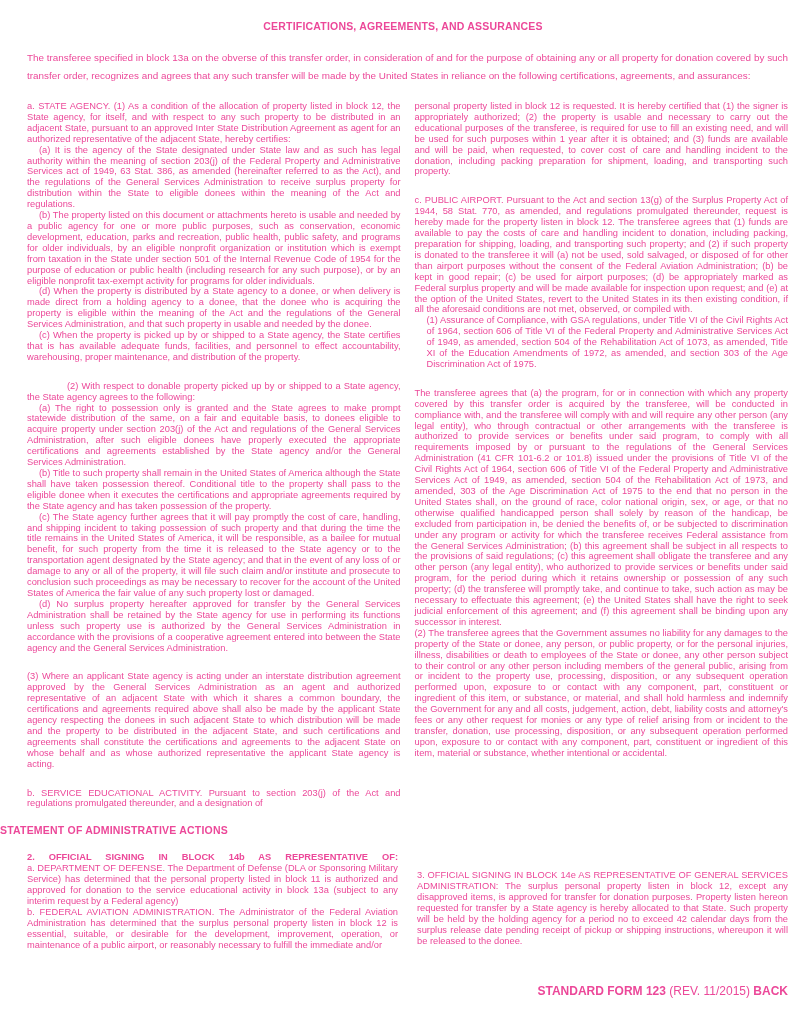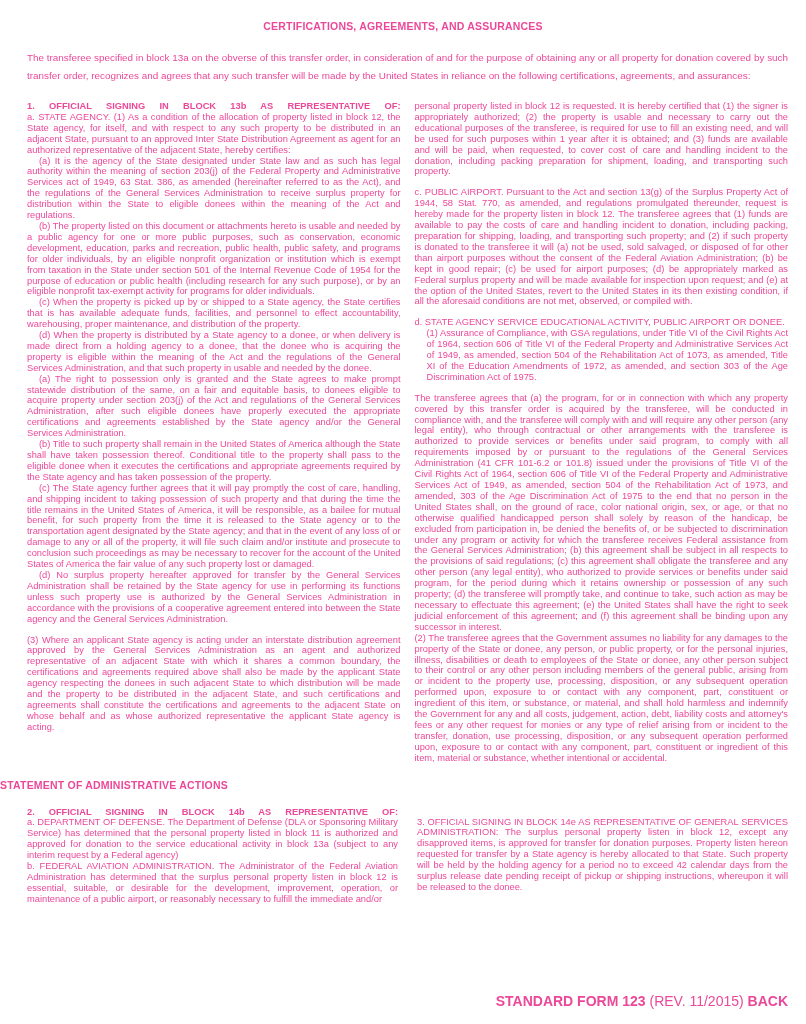--- a/index.html
+++ b/index.html
@@ -41,72 +41,72 @@
     font-size: 9.3px;
     line-height: 10.9px;
   }
   .para {
     margin: 0;
     text-align: justify;
   }
   .para.indent     { text-indent: 12px; }
   .para.bigindent  { text-indent: 40px; }
   .para.blockindent{ margin-left: 12px; }
-  .para.gap        { margin-top: 10px; }
+  .para.gap        { margin-top: 18px; }
   .para.boldspread {
     font-weight: bold;
     text-align: justify;
     text-align-last: justify;
   }
   .admin-header {
     margin-top: 15px;
     font-weight: bold;
     font-size: 10.5px;
     letter-spacing: 0.2px;
   }
   .cols.admin {
     margin-top: 16px;
     gap: 19px;
   }
   .footer {
     position: absolute;
     right: 18px;
-    bottom: 15px;
-    font-size: 14px;
+    bottom: 26px;
+    font-size: 12px;
     text-align: right;
   }
   .footer .b { font-weight: bold; }
 </style>
 </head>
 <body>
 
 <div class="page">
 
   <div class="doc-title">CERTIFICATIONS, AGREEMENTS, AND ASSURANCES</div>
 
   <div class="intro">The transferee specified in block 13a on the obverse of this transfer order, in consideration of and for the purpose of obtaining any or all property for donation covered by such transfer order, recognizes and agrees that any such transfer will be made by the United States in reliance on the following certifications, agreements, and assurances:</div>
 
   <div class="cols">
     <div class="col">
-        <p class="para boldspread">1. OFFICIAL SIGNING IN BLOCK 13b AS REPRESENTATIVE OF:</p>
         <p class="para">a. STATE AGENCY. (1) As a condition of the allocation of property listed in block 12, the State agency, for itself, and with respect to any such property to be distributed in an adjacent State, pursuant to an approved Inter State Distribution Agreement as agent for an authorized representative of the adjacent State, hereby certifies:</p>
         <p class="para indent">(a) It is the agency of the State designated under State law and as such has legal authority within the meaning of section 203(j) of the Federal Property and Administrative Services act of 1949, 63 Stat. 386, as amended (hereinafter referred to as the Act), and the regulations of the General Services Administration to receive surplus property for distribution within the State to eligible donees within the meaning of the Act and regulations.</p>
         <p class="para indent">(b) The property listed on this document or attachments hereto is usable and needed by a public agency for one or more public purposes, such as conservation, economic development, education, parks and recreation, public health, public safety, and programs for older individuals, by an eligible nonprofit organization or institution which is exempt from taxation in the State under section 501 of the Internal Revenue Code of 1954 for the purpose of education or public health (including research for any such purpose), or by an eligible nonprofit tax-exempt activity for programs for older individuals.</p>
+        <p class="para indent">(d) When the property is distributed by a State agency to a donee, or when delivery is made direct from a holding agency to a donee, that the donee who is acquiring the property is eligible within the meaning of the Act and the regulations of the General Services Administration, and that such property in usable and needed by the donee.</p>
         <p class="para indent">(c) When the property is picked up by or shipped to a State agency, the State certifies that is has available adequate funds, facilities, and personnel to effect accountability, warehousing, proper maintenance, and distribution of the property.</p>
-        <p class="para indent">(d) When the property is distributed by a State agency to a donee, or when delivery is made direct from a holding agency to a donee, that the donee who is acquiring the property is eligible within the meaning of the Act and the regulations of the General Services Administration, and that such property in usable and needed by the donee.</p>
+        <p class="para gap bigindent">(2) With respect to donable property picked up by or shipped to a State agency, the State agency agrees to the following:</p>
         <p class="para indent">(a) The right to possession only is granted and the State agrees to make prompt statewide distribution of the same, on a fair and equitable basis, to donees eligible to acquire property under section 203(j) of the Act and regulations of the General Services Administration, after such eligible donees have properly executed the appropriate certifications and agreements established by the State agency and/or the General Services Administration.</p>
         <p class="para indent">(b) Title to such property shall remain in the United States of America although the State shall have taken possession thereof. Conditional title to the property shall pass to the eligible donee when it executes the certifications and appropriate agreements required by the State agency and has taken possession of the property.</p>
         <p class="para indent">(c) The State agency further agrees that it will pay promptly the cost of care, handling, and shipping incident to taking possession of such property and that during the time the title remains in the United States of America, it will be responsible, as a bailee for mutual benefit, for such property from the time it is released to the State agency or to the transportation agent designated by the State agency; and that in the event of any loss of or damage to any or all of the property, it will file such claim and/or institute and prosecute to conclusion such proceedings as may be necessary to recover for the account of the United States of America the fair value of any such property lost or damaged.</p>
         <p class="para indent">(d) No surplus property hereafter approved for transfer by the General Services Administration shall be retained by the State agency for use in performing its functions unless such property use is authorized by the General Services Administration in accordance with the provisions of a cooperative agreement entered into between the State agency and the General Services Administration.</p>
         <p class="para gap">(3) Where an applicant State agency is acting under an interstate distribution agreement approved by the General Services Administration as an agent and authorized representative of an adjacent State with which it shares a common boundary, the certifications and agreements required above shall also be made by the applicant State agency respecting the donees in such adjacent State to which distribution will be made and the property to be distributed in the adjacent State, and such certifications and agreements shall constitute the certifications and agreements to the adjacent State on whose behalf and as whose authorized representative the applicant State agency is acting.</p>
+        <p class="para gap">b. SERVICE EDUCATIONAL ACTIVITY. Pursuant to section 203(j) of the Act and regulations promulgated thereunder, and a designation of</p>
       </div>
     <div class="col">
         <p class="para">personal property listed in block 12 is requested. It is hereby certified that (1) the signer is appropriately authorized; (2) the property is usable and necessary to carry out the educational purposes of the transferee, is required for use to fill an existing need, and will be used for such purposes within 1 year after it is obtained; and (3) funds are available and will be paid, when requested, to cover cost of care and handling incident to the donation, including packing preparation for shipment, loading, and transporting such property.</p>
         <p class="para gap">c. PUBLIC AIRPORT. Pursuant to the Act and section 13(g) of the Surplus Property Act of 1944, 58 Stat. 770, as amended, and regulations promulgated thereunder, request is hereby made for the property listen in block 12. The transferee agrees that (1) funds are available to pay the costs of care and handling incident to donation, including packing, preparation for shipping, loading, and transporting such property; and (2) if such property is donated to the transferee it will (a) not be used, sold salvaged, or disposed of for other than airport purposes without the consent of the Federal Aviation Administration; (b) be kept in good repair; (c) be used for airport purposes; (d) be appropriately marked as Federal surplus property and will be made available for inspection upon request; and (e) at the option of the United States, revert to the United States in its then existing condition, if all the aforesaid conditions are not met, observed, or compiled with.</p>
-        <p class="para gap">d. STATE AGENCY SERVICE EDUCATIONAL ACTIVITY, PUBLIC AIRPORT OR DONEE.</p>
         <p class="para blockindent">(1) Assurance of Compliance, with GSA regulations, under Title VI of the Civil Rights Act of 1964, section 606 of Title VI of the Federal Property and Administrative Services Act of 1949, as amended, section 504 of the Rehabilitation Act of 1073, as amended, Title XI of the Education Amendments of 1972, as amended, and section 303 of the Age Discrimination Act of 1975.</p>
         <p class="para gap">The transferee agrees that (a) the program, for or in connection with which any property covered by this transfer order is acquired by the transferee, will be conducted in compliance with, and the transferee will comply with and will require any other person (any legal entity), who through contractual or other arrangements with the transferee is authorized to provide services or benefits under said program, to comply with all requirements imposed by or pursuant to the regulations of the General Services Administration (41 CFR 101-6.2 or 101.8) issued under the provisions of Title VI of the Civil Rights Act of 1964, section 606 of Title VI of the Federal Property and Administrative Services Act of 1949, as amended, section 504 of the Rehabilitation Act of 1973, and amended, 303 of the Age Discrimination Act of 1975 to the end that no person in the United States shall, on the ground of race, color national origin, sex, or age, or that no otherwise qualified handicapped person shall solely by reason of the handicap, be excluded from participation in, be denied the benefits of, or be subjected to discrimination under any program or activity for which the transferee receives Federal assistance from the General Services Administration; (b) this agreement shall be subject in all respects to the provisions of said regulations; (c) this agreement shall obligate the transferee and any other person (any legal entity), who authorized to provide services or benefits under said program, for the period during which it retains ownership or possession of any such property; (d) the transferee will promptly take, and continue to take, such action as may be necessary to effectuate this agreement; (e) the United States shall have the right to seek judicial enforcement of this agreement; and (f) this agreement shall be binding upon any successor in interest.</p>
         <p class="para">(2) The transferee agrees that the Government assumes no liability for any damages to the property of the State or donee, any person, or public property, or for the personal injuries, illness, disabilities or death to employees of the State or donee, any other person subject to their control or any other person including members of the general public, arising from or incident to the property use, processing, disposition, or any subsequent operation performed upon, exposure to or contact with any component, part, constituent or ingredient of this item, or substance, or material, and shall hold harmless and indemnify the Government for any and all costs, judgement, action, debt, liability costs and attorney's fees or any other request for monies or any type of relief arising from or incident to the transfer, donation, use processing, disposition, or any subsequent operation performed upon, exposure to or contact with any component, part, constituent or ingredient of this item, material or substance, whether intentional or accidental.</p>
       </div>
   </div>
 
   <div class="admin-header">STATEMENT OF ADMINISTRATIVE ACTIONS</div>
 
   <div class="cols admin">
     <div class="col">

